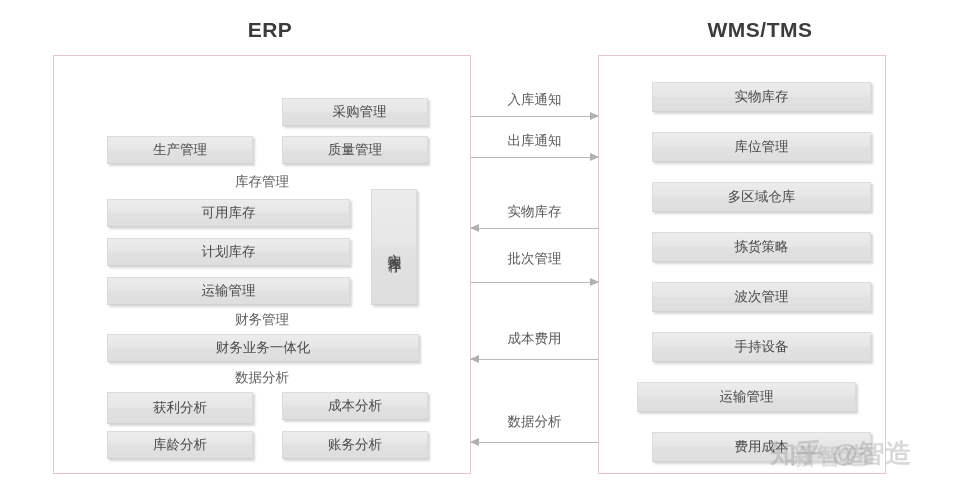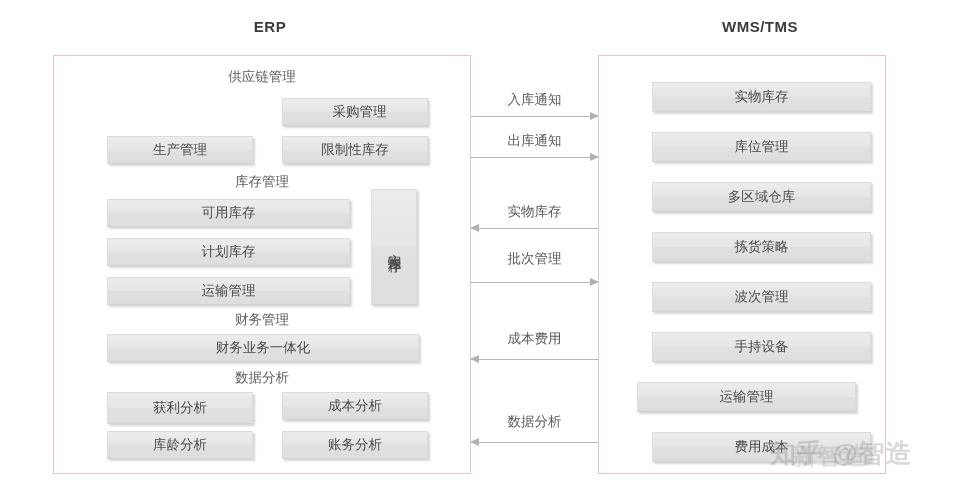--- a/index.html
+++ b/index.html
@@ -14,21 +14,21 @@
     position: relative;
     width: 961px;
     height: 500px;
     background: #ffffff;
     overflow: hidden;
   }
 
   
   .panel-title {
     position: absolute;
-    font-size: 15px;
+    font-size: 21px;
     font-weight: bold;
     color: #3c3c3c;
     letter-spacing: 0.5px;
     text-align: center;
     white-space: nowrap;
   }
   #erp-title  { left: 160px; top: 18px; width: 220px; }
   #wms-title  { left: 625px; top: 18px; width: 270px; }
 
   
@@ -121,25 +121,24 @@
 </head>
 <body>
 
 <div id="canvas">
 
   <div id="erp-title" class="panel-title">ERP</div>
   <div id="wms-title" class="panel-title">WMS/TMS</div>
 
   <div id="erp-panel" class="panel">
 
-    <div class="section-label" style="top:12px;">供应链管理</div>
 
     <div class="box" style="left:228px; top:42px; width:146px; height:28px;padding-left:9px;">采购管理</div>
     <div class="box" style="left:53px; top:80px; width:146px; height:28px;">生产管理</div>
-    <div class="box" style="left:228px; top:80px; width:146px; height:28px;">限制性库存</div>
+    <div class="box" style="left:228px; top:80px; width:146px; height:28px;">质量管理</div>
 
     <div class="section-label" style="top:117px;">库存管理</div>
 
     <div class="box" style="left:53px; top:143px; width:243px; height:28px;">可用库存</div>
     <div class="box" style="left:53px; top:182px; width:243px; height:28px;">计划库存</div>
     <div class="box" style="left:53px; top:221px; width:243px; height:28px;">运输管理</div>
 
     <div class="box vertical" style="left:317px; top:133px; width:46px; height:116px;">实物库存</div>
 
     <div class="section-label" style="top:255px;">财务管理</div>

